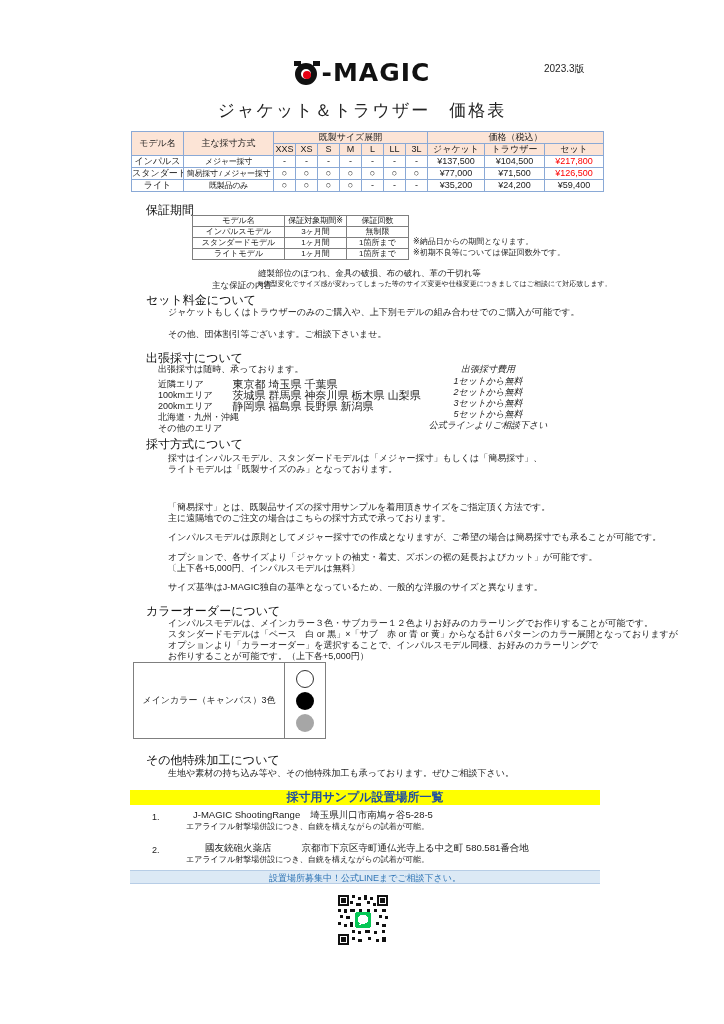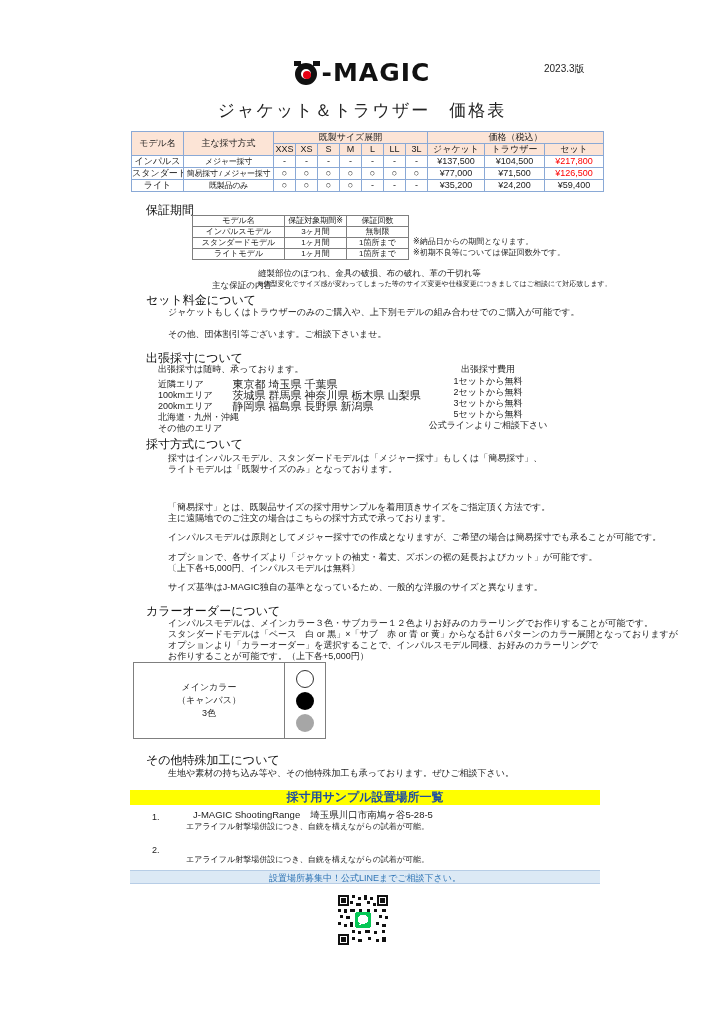--- a/index.html
+++ b/index.html
@@ -45,25 +45,25 @@
   }
   .wnote { left:413px; font-size:8px; color:#222; white-space:nowrap; }
   .body-s { font-size:8.5px; color:#222; white-space:nowrap; }
   .body-xs { font-size:7px; color:#222; white-space:nowrap; }
   .body { font-size:9px; color:#222; white-space:nowrap; }
 
   
   .visit-row { left:158px; white-space:nowrap; }
   .visit-row .area { display:inline-block; width:70px; font-size:9px; color:#222; vertical-align:middle; }
   .visit-row .prefs { font-size:11px; color:#222; vertical-align:middle; }
-  .fee { left:408px; width:160px; text-align:center; font-size:9px; color:#222; white-space:nowrap; }
+  .fee { left:408px; width:160px; text-align:center; font-size:9px; color:#222; white-space:nowrap;font-style:italic; }
 
   
   .cbox { border:1px solid #7f7f7f; background:#fff; display:flex; }
-  .cbox .lbl { flex:1; display:flex; flex-direction:column; justify-content:center; align-items:center; font-size:9px; color:#222; line-height:13px; }
+  .cbox .lbl { flex:1; display:flex; flex-direction:row; justify-content:center; align-items:center; font-size:9px; color:#222; line-height:13px; }
   .cbox .sw-area { border-left:1px solid #7f7f7f; display:flex; justify-content:center; align-items:center; }
   .sw { width:18px; height:18px; border-radius:50%; }
   .sw.outlined { border:1px solid #333; }
   .sw-col { display:flex; flex-direction:column; gap:4px; }
   .sw-grid { display:grid; grid-template-columns:repeat(4,18px); gap:4px; }
 
   
   .banner-yellow { left:130px; top:790px; width:470px; height:15px; text-align:center;
     font-size:12px; font-weight:bold; color:#1f4fa0; line-height:15px; }
   .banner-blue { left:130px; top:870px; width:470px; height:14px; text-align:center;
@@ -286,20 +286,23 @@
 
   <div class="abs banner-yellow" style="background: rgb(255, 255, 0);">採寸用サンプル設置場所一覧</div>
 
   <div class="abs loc-no" style="top:812px;">1.</div>
   <div class="abs loc-line" style="left:193px; top:809px;">
     <span>J-MAGIC ShootingRange</span><span class="addr-gap1">埼玉県川口市南鳩ヶ谷5-28-5</span>
   </div>
   <div class="abs loc-note" style="top:821px;">エアライフル射撃場併設につき、自銃を構えながらの試着が可能。</div>
 
   <div class="abs loc-no" style="top:845px;">2.</div>
+  <div class="abs loc-line" style="left:205px; top:842px;">
+    <span>國友銃砲火薬店</span><span class="addr-gap2">京都市下京区寺町通仏光寺上る中之町 580.581番合地</span>
+  </div>
   <div class="abs loc-note" style="top:854px;">エアライフル射撃場併設につき、自銃を構えながらの試着が可能。</div>
 
   <div class="abs banner-blue" style="background: rgb(220, 233, 245);">設置場所募集中！公式LINEまでご相談下さい。</div>
 
   <div class="abs qr">
     <svg width="50" height="50" viewBox="0 0 33 33" shape-rendering="crispEdges">
       <rect width="33" height="33" fill="#ffffff"></rect>
       <g fill="#111111">
         <rect x="0" y="0" width="7" height="7"></rect>
           <rect x="26" y="0" width="7" height="7"></rect>

